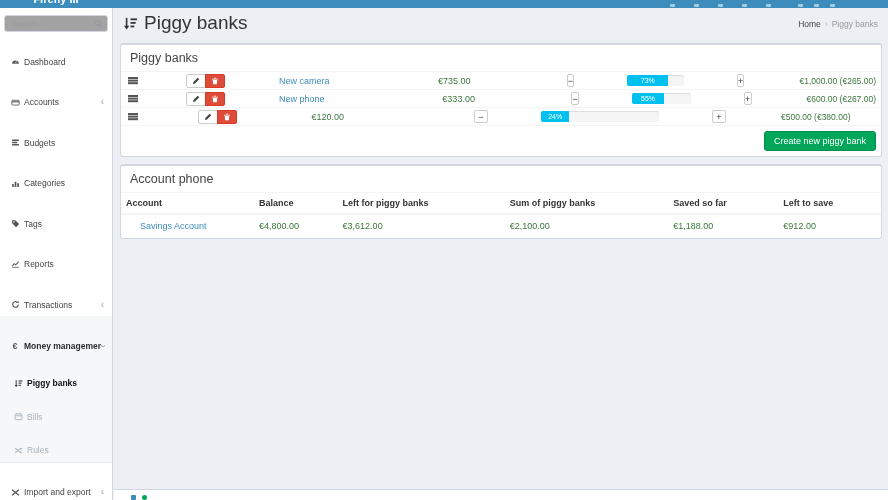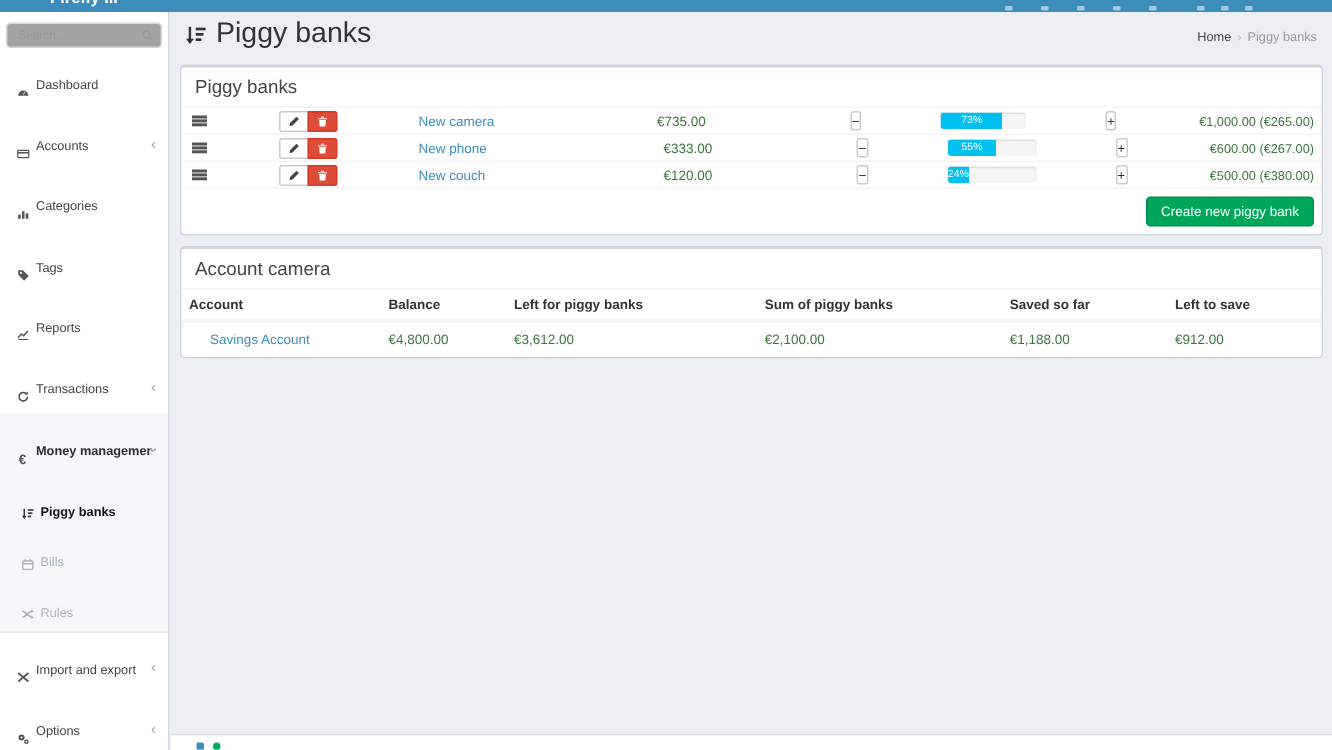--- a/index.html
+++ b/index.html
@@ -41,21 +41,21 @@
   .search-box input {
     width: 100%; height: 17px; border: 1px solid #d2d6de; border-radius: 3px;
     font-size: 8px; padding: 0 16px 0 7px; color: #444; outline: none;
     font-family: inherit; background: #a3a3a3;
   }
   .search-box input::placeholder { color: #999; }
   .search-box .mag { position: absolute; right: 5px; top: 4px; }
 
   .menu { list-style: none; margin-top: 5px; font-size: 8.5px; color: #444; }
   .menu-item {
-    display: flex; height: 21.5px; padding: 0 8px 0 9px;
+    display: flex; align-items: center; height: 21.5px; padding: 0 8px 0 9px;
     cursor: pointer; color: #444; margin-top: 19px;
   }
   .menu-item .label { flex: 1; white-space: nowrap; overflow: hidden; }
   .icon { width: 12px; margin-right: 3px; display: inline-flex; justify-content: center; align-items: center; color: #555; }
   .icon svg { width: 9px; height: 9px; }
   .euro-glyph { font-weight: 700; font-size: 9px; color: #555; }
   .chev { color: #9aa5ab; font-size: 10px; line-height: 1; }
   .chev::before { content: "‹"; display: inline-block; }
   .chev.down::before { transform: rotate(-90deg); }
 
@@ -182,20 +182,28 @@
     </li>
     <li class="menu-item">
       <span class="icon">
         <svg viewBox="0 0 16 16" stroke="currentColor" fill="none">
             <rect x="1.5" y="4" width="13" height="8.5" rx="1" stroke-width="1.5"></rect>
             <line x1="1.5" y1="6.8" x2="14.5" y2="6.8" stroke-width="2"></line>
           </svg>
       </span>
       <span class="label">Accounts</span>
       <span class="chev"></span>
+    </li>
+    <li class="menu-item">
+      <span class="icon">
+        <svg viewBox="0 0 16 16" stroke="currentColor">
+            <path d="M2 4h12M2 8h9M2 12h12" stroke-width="2.4"></path>
+          </svg>
+      </span>
+      <span class="label">Budgets</span>
     </li>
     <li class="menu-item">
       <span class="icon">
         <svg viewBox="0 0 16 16" fill="currentColor">
             <rect x="2" y="9" width="3" height="5"></rect>
             <rect x="6.5" y="5" width="3" height="9"></rect>
             <rect x="11" y="7.5" width="3" height="6.5"></rect>
           </svg>
       </span>
       <span class="label">Categories</span>
@@ -387,38 +395,37 @@
             </svg>
         </button>
         <button class="btn-xs btn-danger">
           <svg viewBox="0 0 16 16" fill="#fff">
               <path d="M6 1.5h4V3H6z"></path>
               <path d="M2 3.5h12V5H2z"></path>
               <path d="M3.5 6h9l-.8 8.5H4.3z"></path>
             </svg>
         </button>
       </span>
-      <span class="p-name"><a href="#">New couch</a></span>
       <span class="p-saved">€120.00</span>
       <span class="spacer"></span>
       <button class="btn-step">−</button>
       <span class="progress">
         <span class="progress-fill" style="width: 24%;">24%</span>
       </span>
       <button class="btn-step">+</button>
       <span class="p-target">€500.00 (€380.00)</span>
     </div>
 
     <div class="box-footer">
       <button class="btn-success">Create new piggy bank</button>
     </div>
   </div>
 
   <div class="box">
-    <div class="box-header">Account camera</div>
+    <div class="box-header">Account phone</div>
     <table class="acct-table">
       <thead>
         <tr>
           <th class="col-account">Account</th>
           <th class="col-balance">Balance</th>
           <th class="col-left">Left for piggy banks</th>
           <th class="col-sum">Sum of piggy banks</th>
           <th class="col-saved">Saved so far</th>
           <th class="col-ls">Left to save</th>
         </tr>

